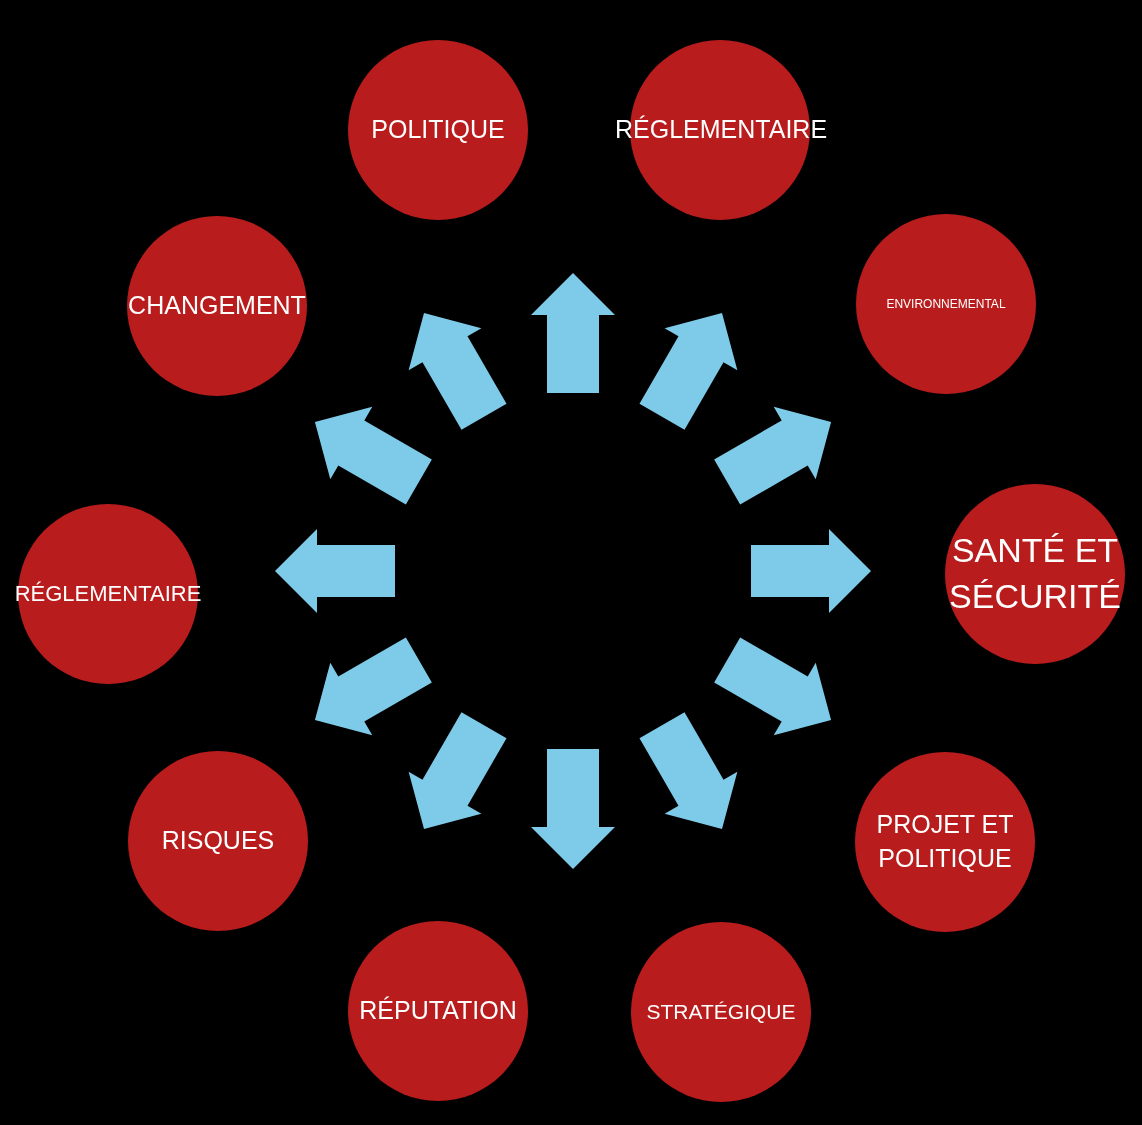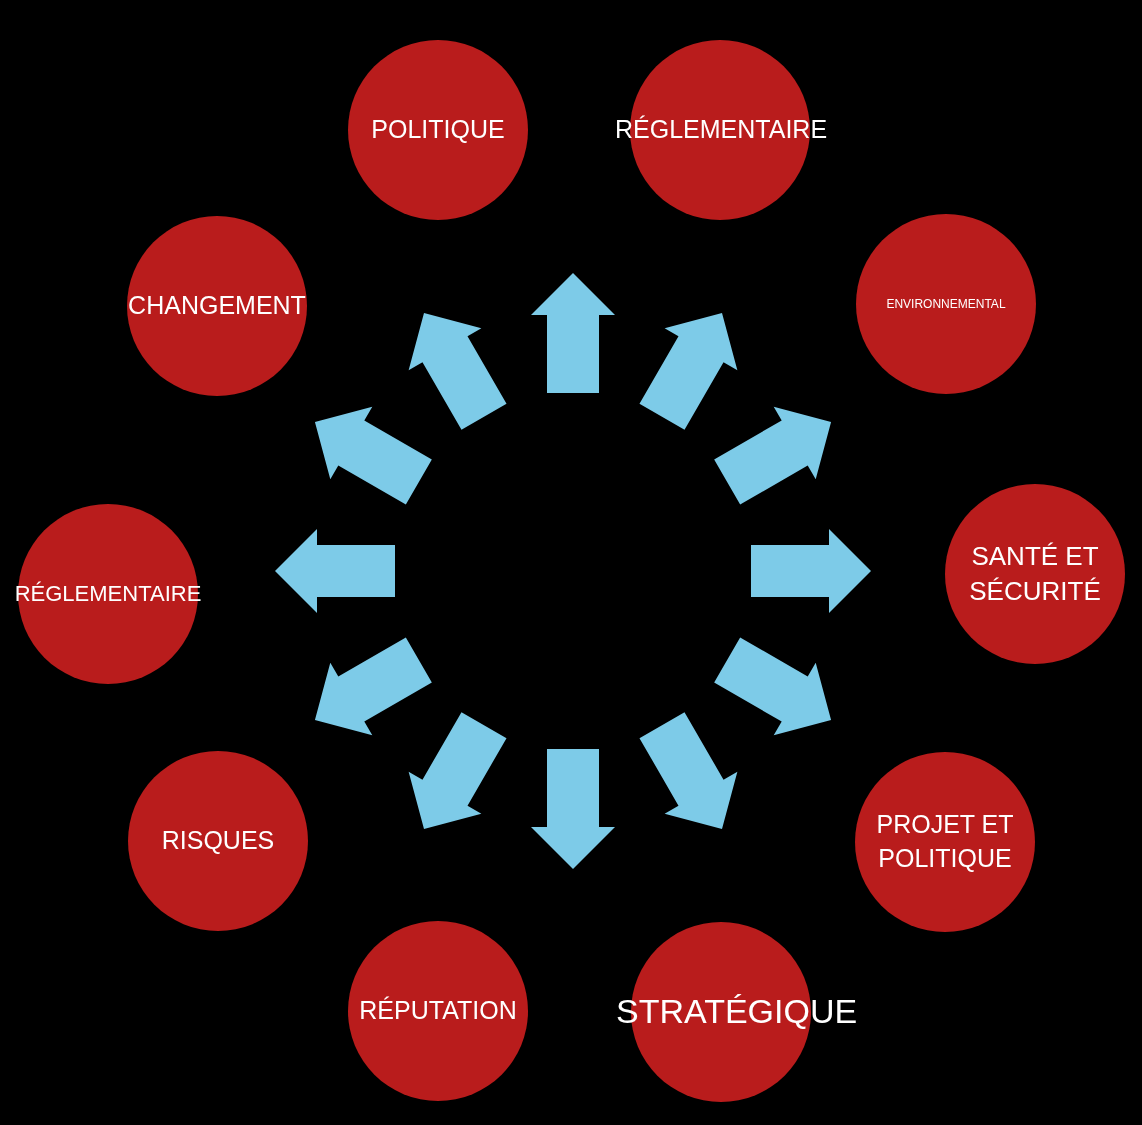--- a/index.html
+++ b/index.html
@@ -88,27 +88,27 @@
       <div class="node-circle" style="left: 438px; top: 130px;">
         <span class="node-label" style="font-size: 25px;">POLITIQUE</span>
       </div>
       <div class="node-circle" style="left: 720px; top: 130px;">
         <span class="node-label" style="font-size: 25px;">RÉGLEMENTAIRE</span>
       </div>
       <div class="node-circle" style="left: 946px; top: 304px;">
         <span class="node-label" style="font-size: 12px;">ENVIRONNEMENTAL</span>
       </div>
       <div class="node-circle" style="left: 1035px; top: 574px;">
-        <span class="node-label" style="font-size: 26px;">SANTÉ ET SÉCURITÉ</span>
+        <span class="node-label" style="font-size: 34px;">SANTÉ ET SÉCURITÉ</span>
       </div>
       <div class="node-circle" style="left: 945px; top: 842px;">
         <span class="node-label" style="font-size: 25px;">PROJET ET POLITIQUE</span>
       </div>
       <div class="node-circle" style="left: 721px; top: 1012px;">
-        <span class="node-label" style="font-size: 34px;">STRATÉGIQUE</span>
+        <span class="node-label" style="font-size: 21px;">STRATÉGIQUE</span>
       </div>
       <div class="node-circle" style="left: 438px; top: 1011px;">
         <span class="node-label" style="font-size: 25px;">RÉPUTATION</span>
       </div>
       <div class="node-circle" style="left: 218px; top: 841px;">
         <span class="node-label" style="font-size: 25px;">RISQUES</span>
       </div>
       <div class="node-circle" style="left: 108px; top: 594px;">
         <span class="node-label" style="font-size: 22px;">RÉGLEMENTAIRE</span>
       </div>

